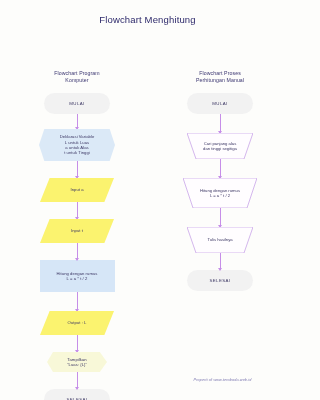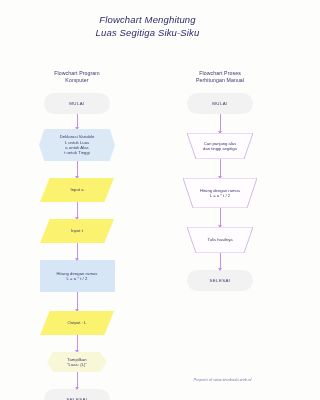--- a/index.html
+++ b/index.html
@@ -16,21 +16,20 @@
     color: #2f2a5e;
   }
 
   
   .title-block {
     position: absolute;
     left: 0;
     top: 14px;
     width: 295px;
     text-align: center;
-    font-style: italic;
   }
   .title-line {
     font-size: 9.5px;
     line-height: 12.5px;
     color: #2e2a6b;
     letter-spacing: 0.15px;
     font-weight: 400;
   }
 
   
@@ -168,21 +167,20 @@
     font-style: italic;
     color: #7b76b0;
     letter-spacing: 0.1px;
   }
 </style>
 </head>
 <body>
 
 <div class="title-block">
   <div class="title-line">Flowchart Menghitung</div>
-  <div class="title-line">Luas Segitiga Siku-Siku</div>
 </div>
 
 <div class="column col-left">
 
   <div class="col-heading">
     <div>Flowchart Program</div>
     <div>Komputer</div>
   </div>
 
   <div class="flow">

